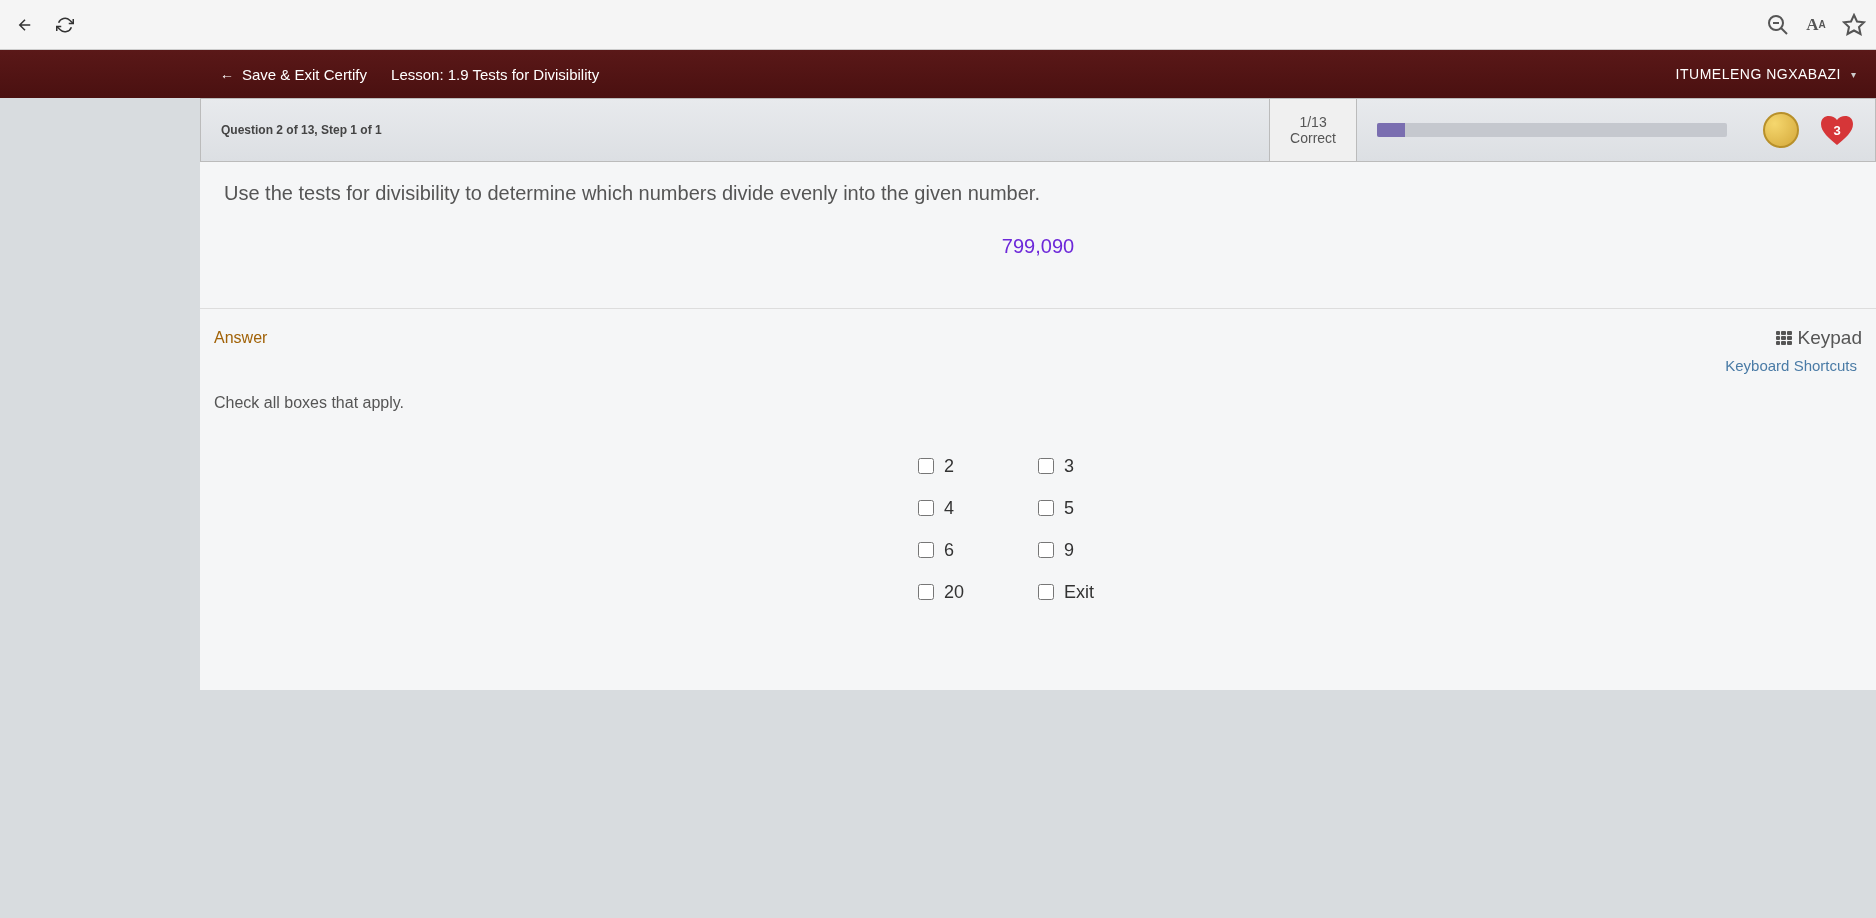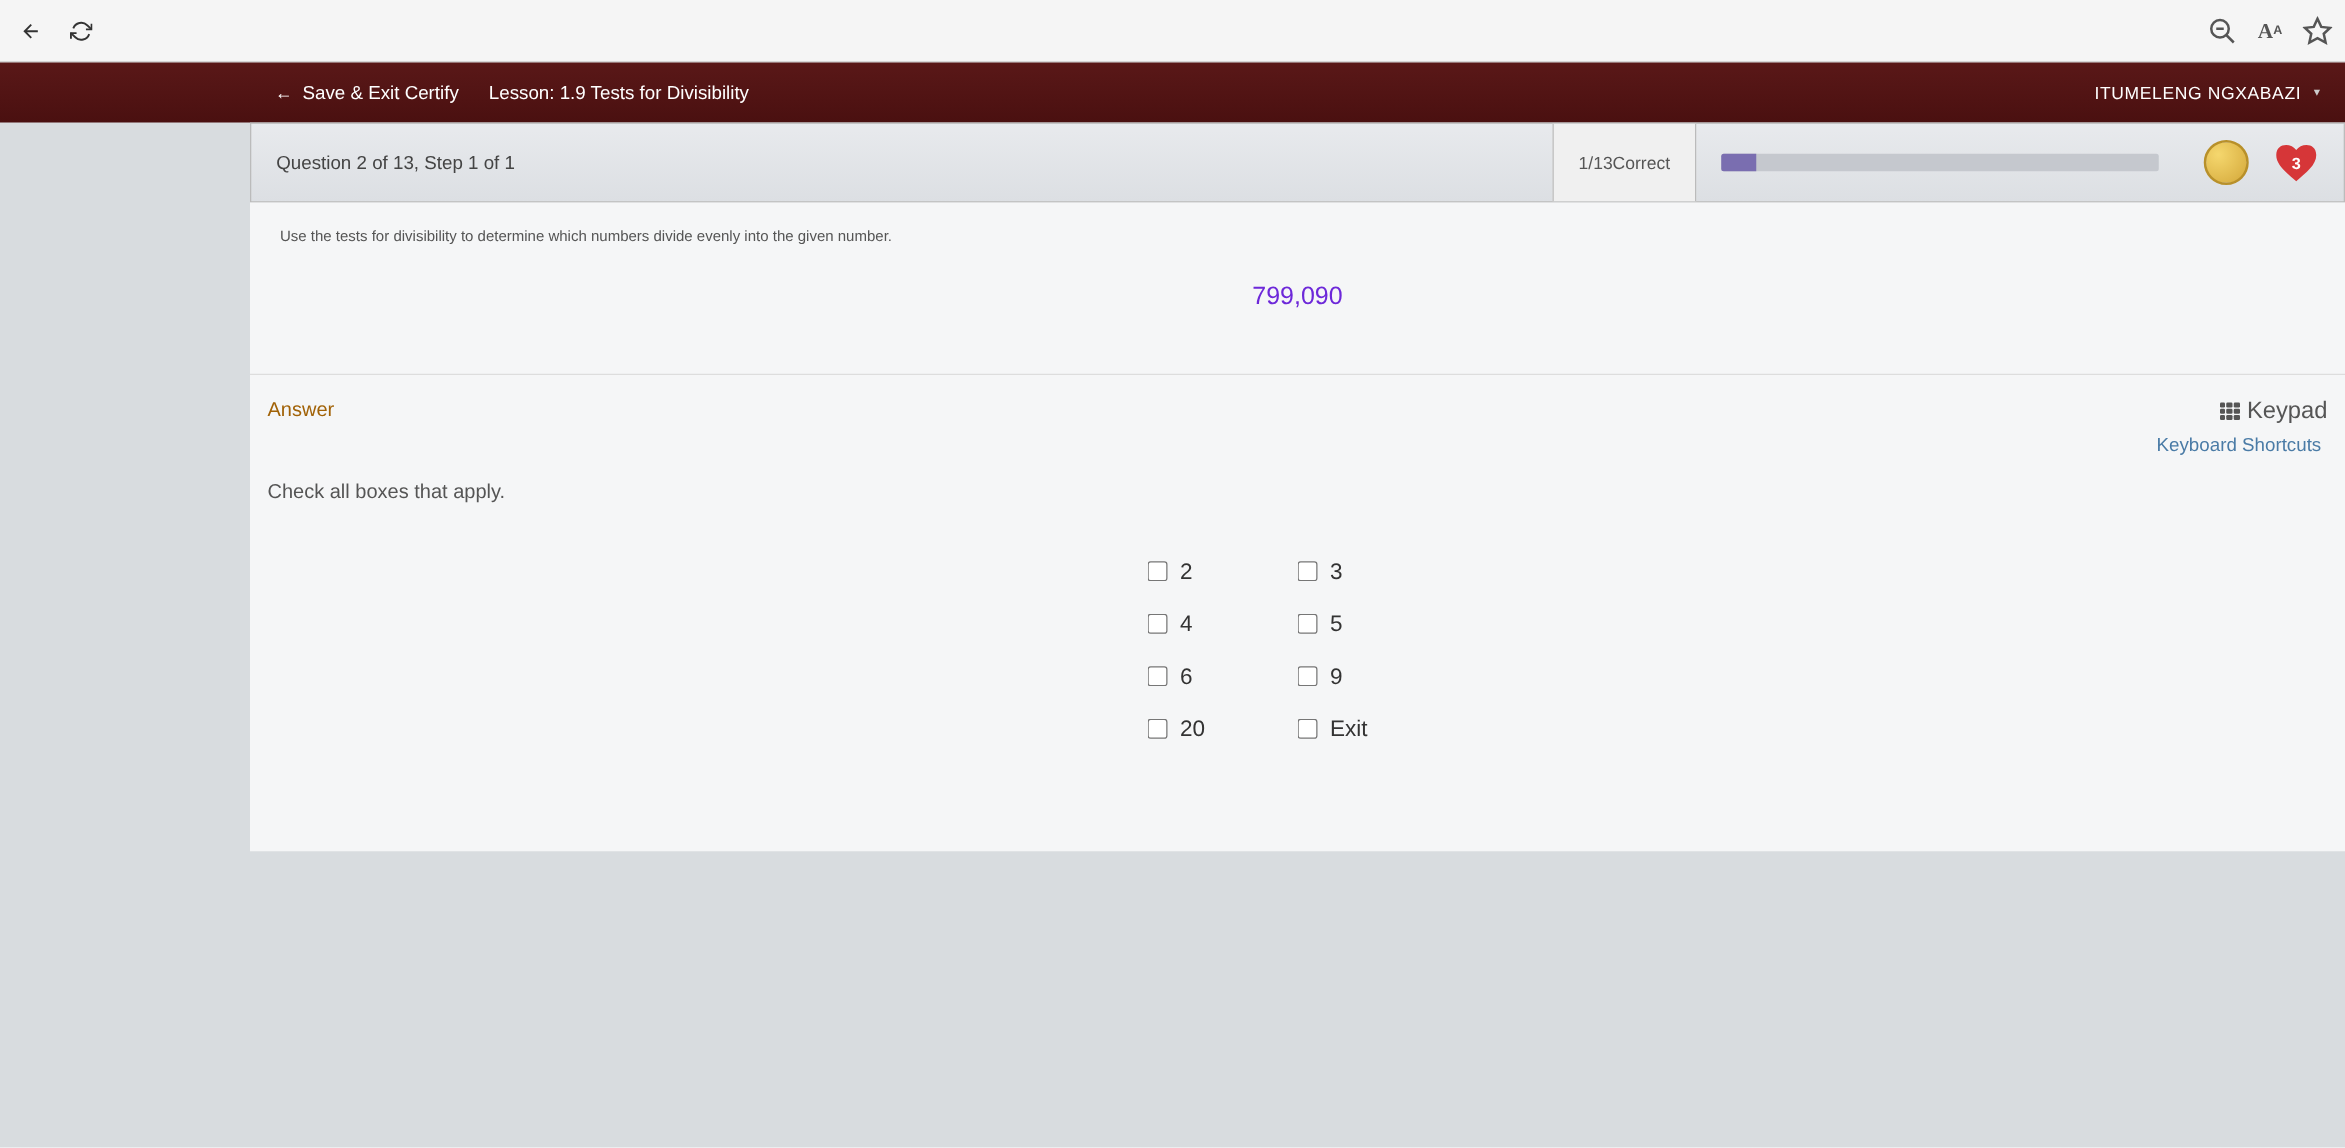--- a/index.html
+++ b/index.html
@@ -16,31 +16,31 @@
 .hawkes-header { height: 48px; background: linear-gradient(to bottom, #5a1818, #4a1010); display: flex; align-items: center; padding: 0 20px 0 220px; color: #fff; font-size: 15px; }
 .save-exit { display: flex; align-items: center; gap: 8px; cursor: pointer; }
 .save-exit .arrow { font-size: 14px; }
 .lesson-label { margin-left: 24px; }
 .user-name { margin-left: auto; font-size: 14px; letter-spacing: 0.5px; }
 .user-dropdown { margin-left: 10px; color: #ccc; font-size: 10px; }
 
 .page-content { margin: 0 0 0 200px; background: transparent; }
 
 .question-bar { height: 64px; background: linear-gradient(to bottom, #e8eaed, #dcdfe3); border: 1px solid #bbb; display: flex; align-items: center; padding: 0 20px; }
-.question-label { font-weight: normal; color: #444; font-size: 15px; }
-.correct-box { margin-left: auto; background: #f0f0f0; border-left: 1px solid #bbb; border-right: 1px solid #bbb; height: 100%; display: flex; flex-direction: row; justify-content: center; align-items: center; padding: 0 20px; color: #555; font-size: 14px; }
+.question-label { font-weight: bold; color: #444; font-size: 12px; }
+.correct-box { margin-left: auto; background: #f0f0f0; border-left: 1px solid #bbb; border-right: 1px solid #bbb; height: 100%; display: flex; flex-direction: column; justify-content: center; align-items: center; padding: 0 20px; color: #555; font-size: 14px; }
 .progress-bar { width: 350px; height: 14px; background: #c5c8ce; border-radius: 2px; margin-left: 20px; position: relative; }
 .progress-fill { position: absolute; left: 0; top: 0; height: 100%; width: 8%; background: #7a6eb0; border-radius: 2px 0 0 2px; }
 .coin-badge { width: 36px; height: 36px; border-radius: 50%; background: radial-gradient(circle at 30% 30%, #f5d76e, #d4a83a); border: 2px solid #b8902a; margin-left: 36px; }
 .heart-badge { width: 36px; height: 32px; margin-left: 20px; position: relative; display: flex; align-items: center; justify-content: center; color: #fff; font-size: 13px; font-weight: bold; }
 .heart-badge svg { position: absolute; width: 36px; height: 32px; }
 .heart-badge span { position: relative; z-index: 1; }
 
 .question-body { background: #f5f6f7; padding: 20px 24px 50px; border-bottom: 1px solid #ddd; }
-.question-text { color: #555; font-size: 12px; margin-bottom: 30px; }
+.question-text { color: #555; font-size: 20px; margin-bottom: 30px; }
 .question-number { text-align: center; font-size: 20px; color: #6d28d9; font-weight: 500; }
 
 .answer-section { background: #f5f6f7; padding: 18px 0 80px; }
 .answer-header { display: flex; align-items: center; padding: 0 14px; margin-bottom: 8px; }
 .answer-label { color: #a16207; font-size: 16px; }
 .keypad-btn { margin-left: auto; display: flex; align-items: center; gap: 6px; color: #555; font-size: 19px; cursor: pointer; }
 .keypad-btn .icon { width: 16px; height: 14px; display: grid; grid-template-columns: repeat(3, 1fr); grid-template-rows: repeat(3, 1fr); gap: 1px; }
 .keypad-btn .icon div { background: #555; border-radius: 1px; }
 .shortcuts-link { text-align: right; color: #4a7ba6; font-size: 15px; padding: 0 19px; margin-bottom: 20px; cursor: pointer; }
 .check-label { color: #555; font-size: 16px; padding: 0 14px; margin-bottom: 36px; }

